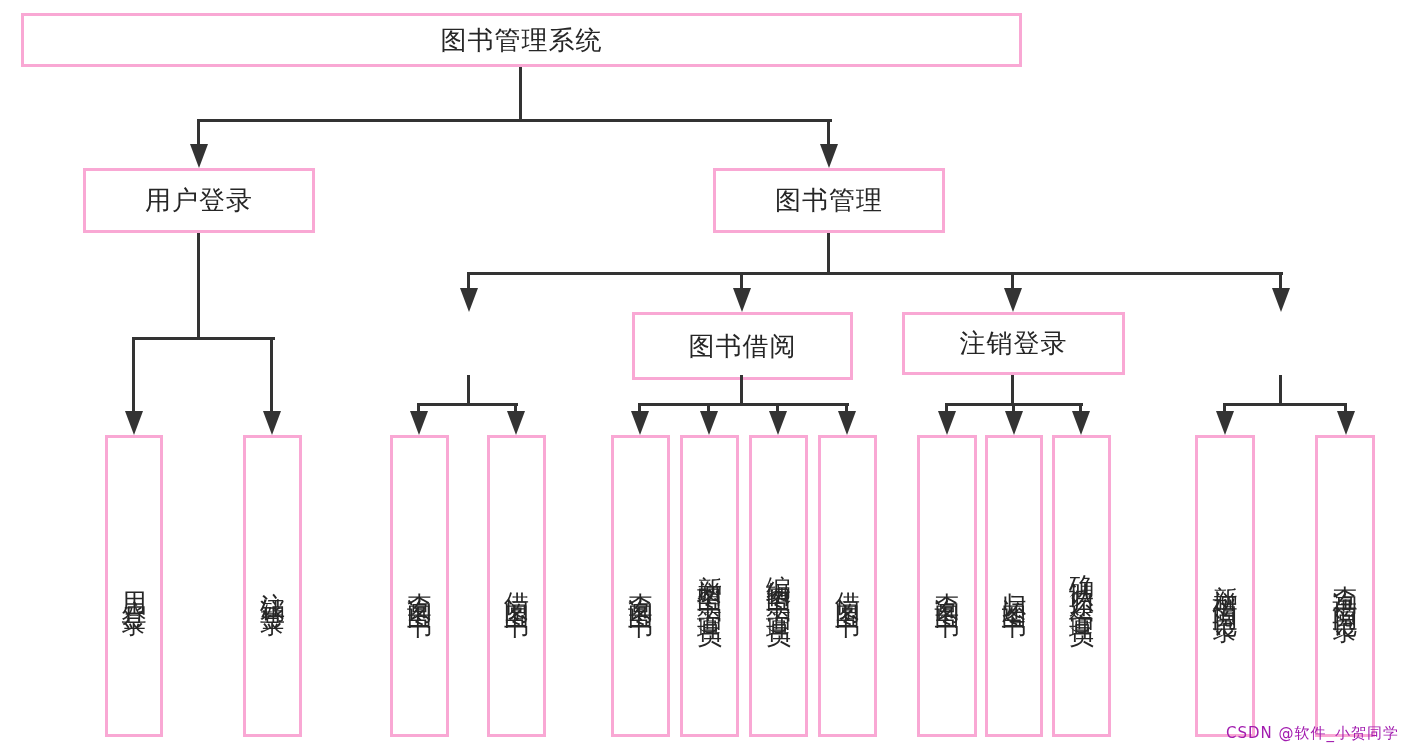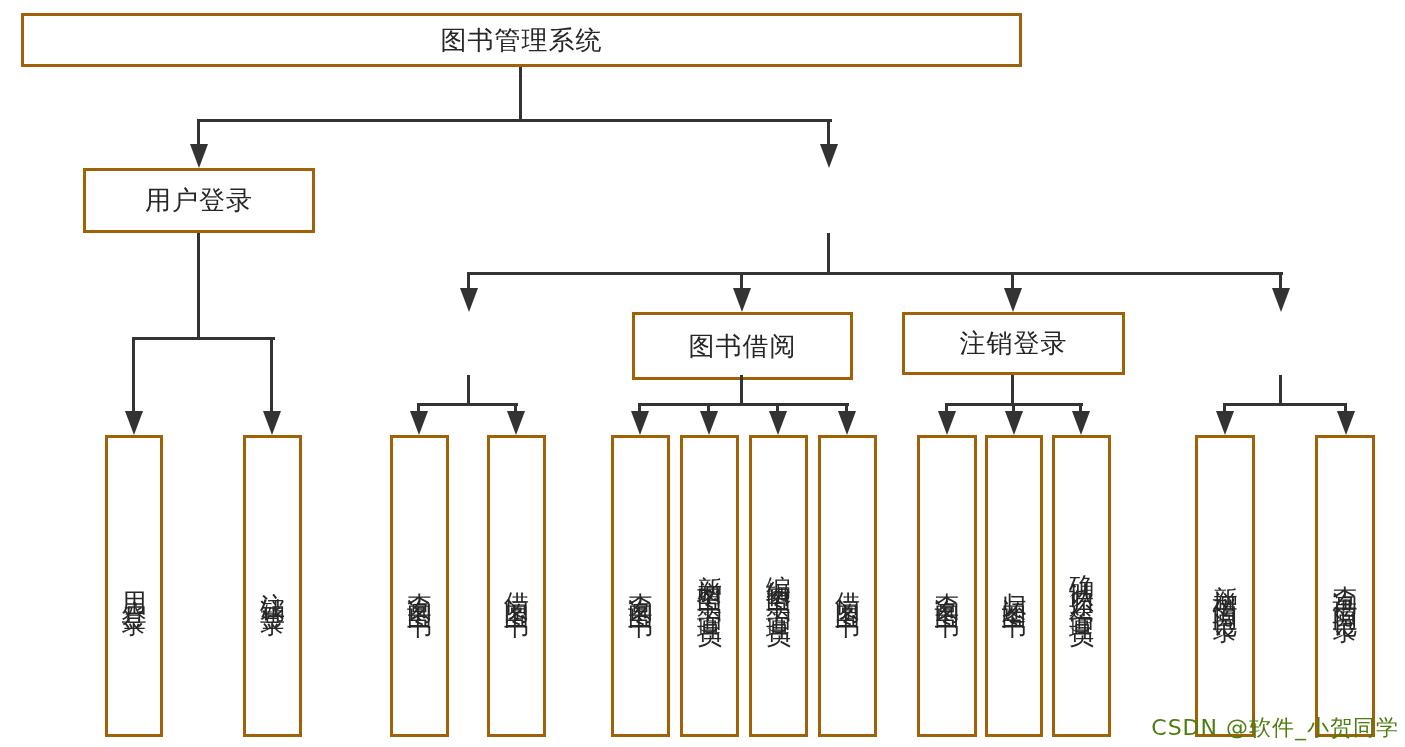--- a/index.html
+++ b/index.html
@@ -8,21 +8,21 @@
     width: 1405px;
     height: 747px;
     background: #ffffff;
     font-family: "DejaVu Sans", "Liberation Sans", sans-serif;
     color: #222222;
     overflow: hidden;
   }
   .node {
     position: absolute;
     box-sizing: border-box;
-    border: 3px solid #a16207;
+    border: 3px solid #f9a8d4;
     background: #ffffff;
     display: flex;
     align-items: center;
     justify-content: center;
     color: #262626;
   }
   .node.h { font-size: 26px; letter-spacing: 1px; white-space: nowrap; }
   .node.v {
     font-size: 25px;
     writing-mode: vertical-rl;
@@ -35,41 +35,42 @@
     position: absolute;
     width: 0; height: 0;
     border-left: 9px solid transparent;
     border-right: 9px solid transparent;
     border-top: 24px solid #333333;
   }
   .watermark {
     position: absolute;
     right: 6px;
     bottom: 4px;
-    font-size: 22px;
-    color: #4d7c0f;
+    font-size: 15px;
+    color: #a21caf;
     letter-spacing: 1px;
     white-space: nowrap;
   }
 </style>
 </head>
 <body>
 
 <div class="canvas">
 
   <div class="node h" style="left:21px;top:13px;width:1001px;height:54px">图书管理系统</div>
 
   <div class="vline" style="left:519px;top:67px;width:3px;height:54px"></div>
   <div class="hline" style="left:197px;top:119px;width:635px;height:3px"></div>
   <div class="vline" style="left:197px;top:119px;width:3px;height:27px"></div>
   <div class="arrow" style="left:190px;top:144px"></div>
   <div class="vline" style="left:827px;top:119px;width:3px;height:27px"></div>
   <div class="arrow" style="left:820px;top:144px"></div>
 
   <div class="node h" style="left:83px;top:168px;width:232px;height:65px">用户登录</div>
+  <div class="node h" style="left:713px;top:168px;width:232px;height:65px">图书管理</div>
 
   <div class="vline" style="left:197px;top:233px;width:3px;height:106px"></div>
   <div class="hline" style="left:132px;top:337px;width:143px;height:3px"></div>
   <div class="vline" style="left:132px;top:337px;width:3px;height:78px"></div>
   <div class="arrow" style="left:125px;top:411px"></div>
   <div class="vline" style="left:270px;top:337px;width:3px;height:78px"></div>
   <div class="arrow" style="left:263px;top:411px"></div>
 
   <div class="vline" style="left:827px;top:233px;width:3px;height:42px"></div>
   <div class="hline" style="left:467px;top:272px;width:816px;height:3px"></div>

